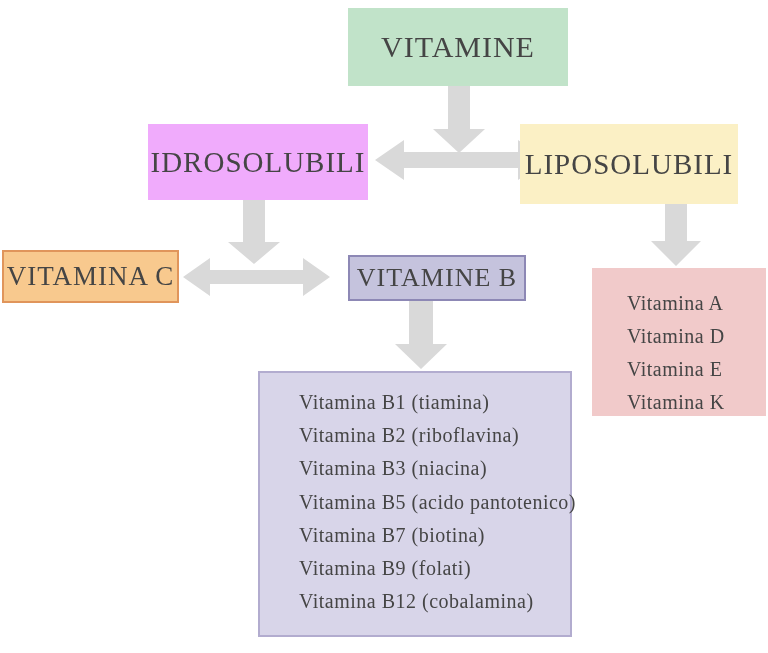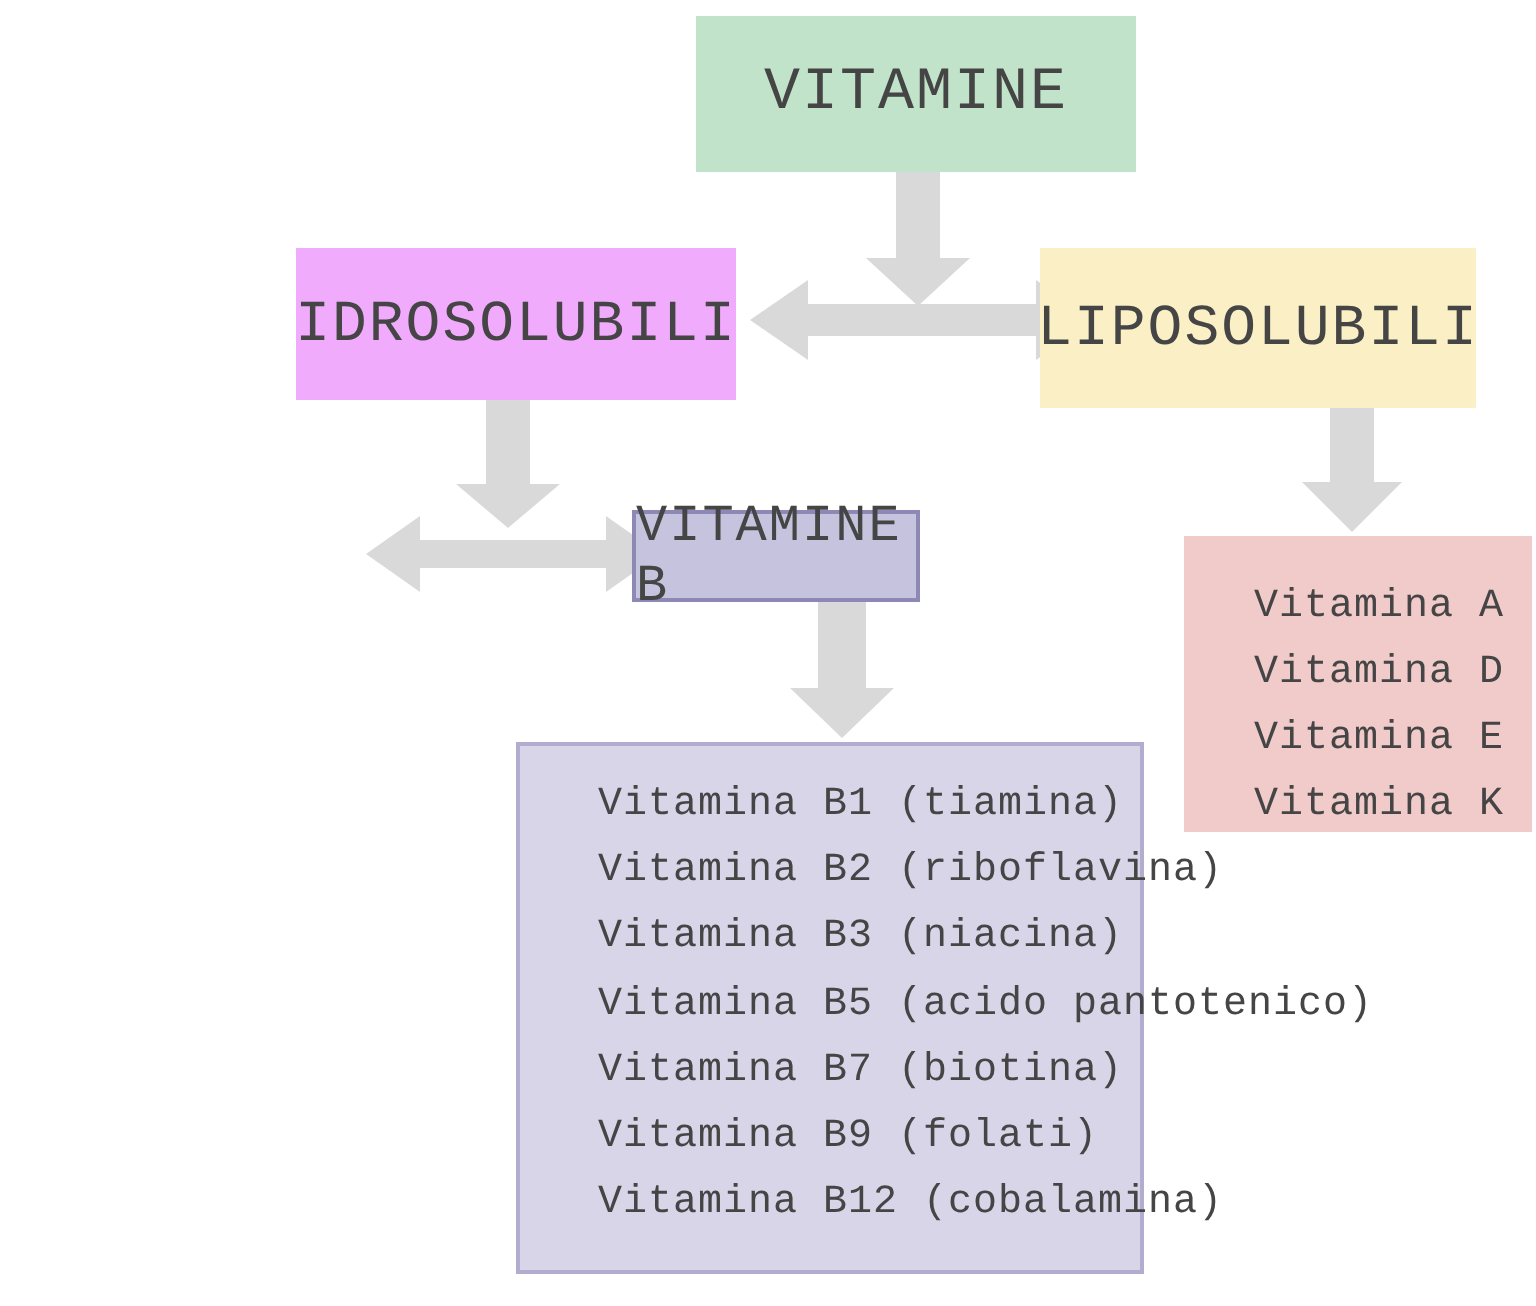--- a/index.html
+++ b/index.html
@@ -1,21 +1,21 @@
 <!DOCTYPE html>
 <html><head>
 <meta charset="utf-8">
 <style>
   html, body { margin: 0; padding: 0; background: #ffffff; }
   .canvas {
     position: relative;
     width: 768px;
     height: 653px;
     background: #ffffff;
-    font-family: Liberation Mono, monospace;
+    font-family: Liberation Serif, serif;
     color: #454545;
     overflow: hidden;
   }
   .arrow-layer {
     position: absolute;
     left: 0; top: 0;
     width: 768px; height: 653px;
     z-index: 0;
   }
   .node {
@@ -42,21 +42,21 @@
     background: #fbf0c5;
     font-size: 29px;
   }
   .node-vitamina-c {
     left: 2px; top: 250px; width: 177px; height: 53px;
     background: #f8c98e;
     border: 2px solid #e0955b;
     font-size: 27px;
   }
   .node-vitamine-b {
-    left: 316px; top: 255px; width: 144px; height: 46px;
+    left: 348px; top: 255px; width: 178px; height: 46px;
     background: #c5c3dd;
     border: 2px solid #8d88b5;
     font-size: 26px;
   }
   .list-box {
     position: absolute;
     z-index: 1;
     box-sizing: border-box;
     letter-spacing: 0.5px;
   }
@@ -95,20 +95,23 @@
   </div>
 
   <div class="node node-idrosolubili">
     <span>IDROSOLUBILI</span>
   </div>
 
   <div class="node node-liposolubili">
     <span>LIPOSOLUBILI</span>
   </div>
 
+  <div class="node node-vitamina-c">
+    <span>VITAMINA C</span>
+  </div>
 
   <div class="node node-vitamine-b">
     <span>VITAMINE B</span>
   </div>
 
   <div class="list-box node-fat-list">
     <div class="list-item">Vitamina A</div>
     <div class="list-item">Vitamina D</div>
     <div class="list-item">Vitamina E</div>
     <div class="list-item">Vitamina K</div>

